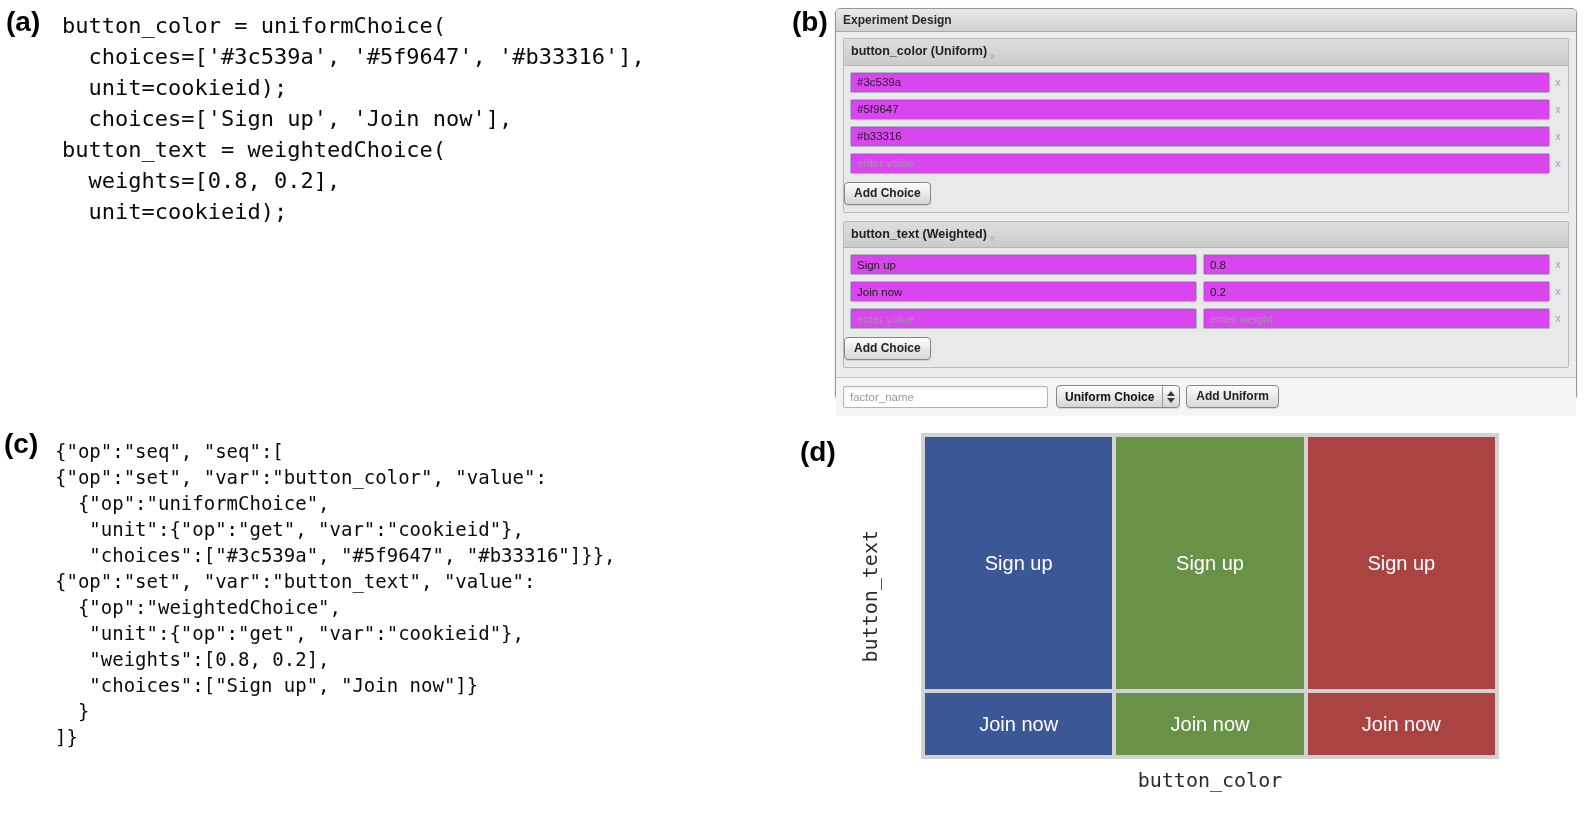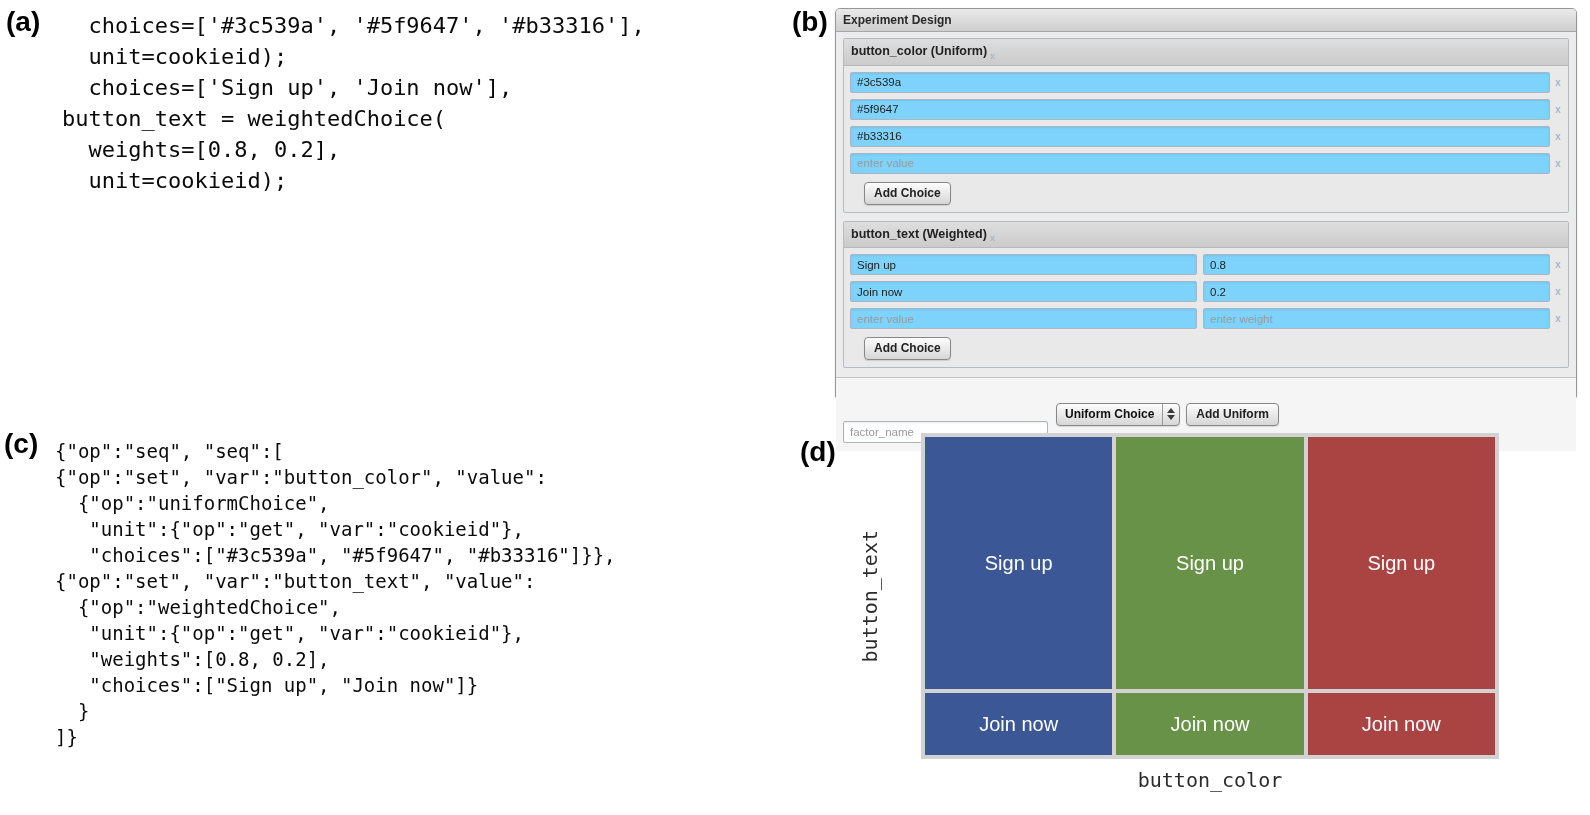--- a/index.html
+++ b/index.html
@@ -27,36 +27,36 @@
 
   .factor { border:1px solid #b3bcc4; background:#e9e9e9; border-radius:2px; margin-bottom:8px; }
   .factor-header { background:linear-gradient(#dedede,#cbcbcb); border-bottom:1px solid #b8b8b8;
                    padding:5px 15px 4px 7px; font-size:12.5px; font-weight:bold; color:#222; }
   .factor-header .xsub { font-weight:bold; font-size:9px; color:#a5b6cf; margin-left:3px;
                          vertical-align:sub; cursor:pointer; }
   .factor-rows { padding:6px 4px 0 6px; }
   .choice-row { display:flex; align-items:center; margin-bottom:6px; }
   .choice-row input { flex:1; height:21px; border:1px solid #aab6c2; border-radius:2px;
                       font-family:"Liberation Sans", sans-serif; font-size:11.5px; color:#222;
-                      padding:0 6px; background:#7dd3fc; box-shadow:inset 0 1px 2px rgba(0,0,0,.08); }
+                      padding:0 6px; background:#d946ef; box-shadow:inset 0 1px 2px rgba(0,0,0,.08); }
   .choice-row input + input { margin-left:6px; }
   .choice-row input::placeholder { color:#9a9a9a; }
   .xdel { width:12px; text-align:center; font-size:10px; font-weight:bold; color:#a5b6cf;
           margin-left:2px; cursor:pointer; }
-  .btn { display:inline-block; margin:2px 0 7px 20px; padding:3px 9px 4px 9px;
+  .btn { display:inline-block; margin:2px 0 7px 0; padding:3px 9px 4px 9px;
          font-family:"Liberation Sans", sans-serif; font-size:12px; font-weight:bold; color:#222;
          background:linear-gradient(#fdfdfd,#d6d6d6); border:1px solid #878787; border-radius:4px;
          box-shadow:0 1px 1px rgba(0,0,0,.12); cursor:pointer; }
 
   .footer-row { border-top:1px solid #c6c6c6; background:#f5f5f5; margin:9px -7px 0 -7px;
                 padding:7px 7px 8px 7px; display:flex; align-items:center;
                 border-radius:0 0 2px 2px; }
   .footer-row .name-input { width:205px; height:22px; border:1px solid #aab6c2; border-radius:2px;
                             font-family:"Liberation Sans", sans-serif; font-size:11.5px; color:#222;
-                            padding:0 6px; background:#fff; box-shadow:inset 0 1px 2px rgba(0,0,0,.08);margin-top:36px; }
+                            padding:0 6px; background:#fff; box-shadow:inset 0 1px 2px rgba(0,0,0,.08); }
   .footer-row .name-input::placeholder { color:#9a9a9a; }
   .select { margin-left:8px; height:23px; display:flex; align-items:center;
             background:linear-gradient(#fdfdfd,#d6d6d6); border:1px solid #878787; border-radius:4px;
             font-size:12px; font-weight:bold; color:#111; cursor:pointer;
             box-shadow:0 1px 1px rgba(0,0,0,.12); }
   .select .sel-text { padding:0 8px; }
   .select .stepper { width:17px; align-self:stretch; border-left:1px solid #9a9a9a;
                      display:flex; flex-direction:column; align-items:center; justify-content:center; }
   .tri-up { width:0; height:0; border-left:4px solid transparent; border-right:4px solid transparent;
             border-bottom:5px solid #3b3b3b; margin-bottom:2px; }
@@ -77,20 +77,21 @@
   .x-axis-label { position:absolute; left:921px; top:768px; width:578px; text-align:center;
                   font-family:"DejaVu Sans Mono", monospace; font-size:20px; color:#2b2b2b; }
 </style>
 </head>
 <body>
 
 <div class="stage">
 
   <div class="panel-label" style="left:6px; top:6px;">(a)</div>
   <div class="code code-a">
+    <div>button_color = uniformChoice(</div>
     <div>  choices=['#3c539a', '#5f9647', '#b33316'],</div>
     <div>  unit=cookieid);</div>
     <div></div>
     <div>  choices=['Sign up', 'Join now'],</div>
     <div>button_text = weightedChoice(</div>
     <div>  weights=[0.8, 0.2],</div>
     <div>  unit=cookieid);</div>
   </div>
 
   <div class="panel-label" style="left:792px; top:6px;">(b)</div>

